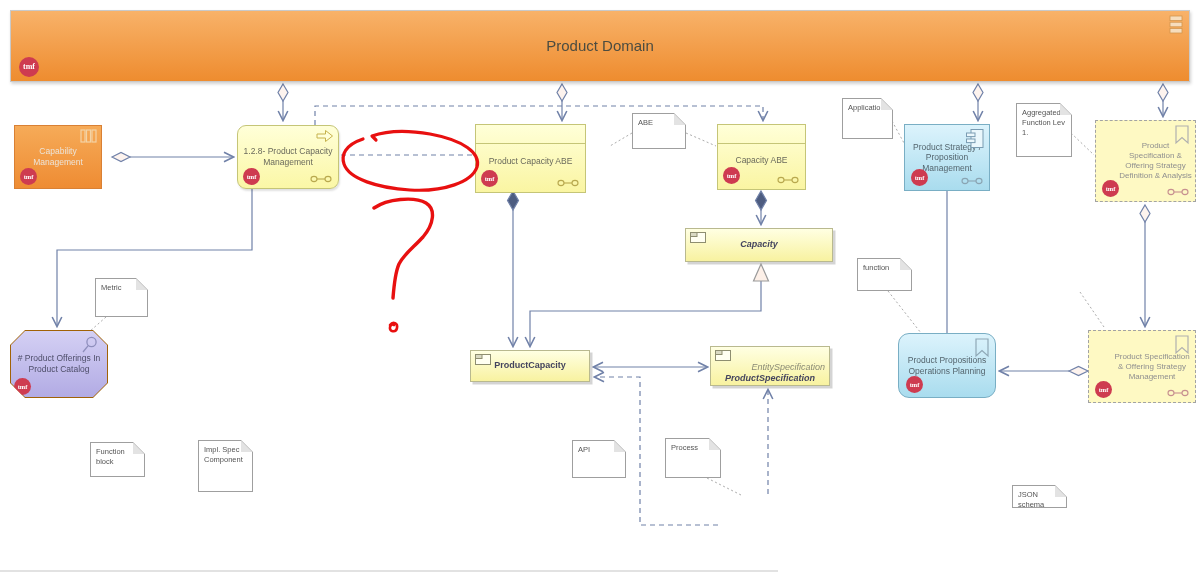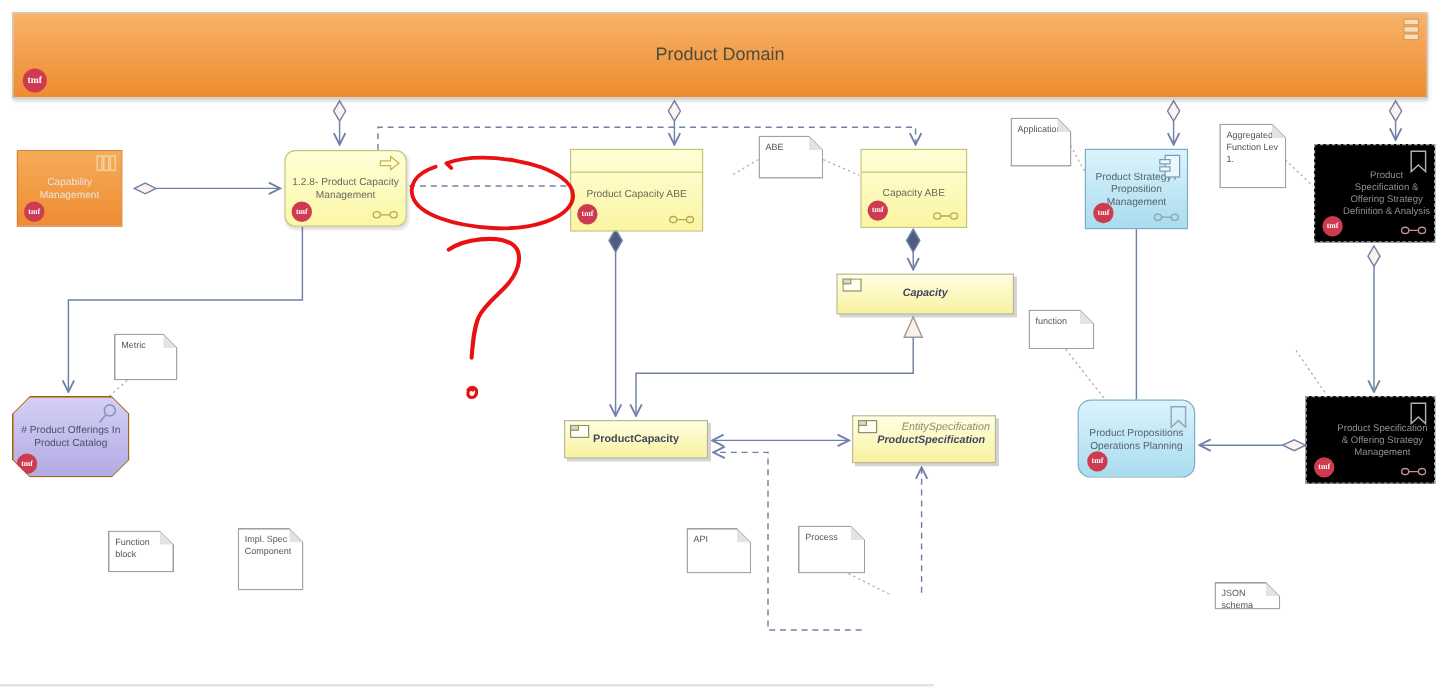--- a/index.html
+++ b/index.html
@@ -15,34 +15,34 @@
           box-shadow:1px 2px 3px rgba(0,0,0,.18);color:#4c4c40;font-size:15px;}
   
   .yround{background:linear-gradient(#ffffd8,#fbf7a6);border:1px solid #c5c577;border-radius:9px;
           box-shadow:1px 2px 2px rgba(0,0,0,.12);}
   
   .ysq{background:linear-gradient(#ffffd8,#faf5a2);border:1px solid #c5c577;}
   .hdrline{position:absolute;left:0;top:18px;width:100%;height:0;border-top:1px solid #c5c577;}
   
   .uclass{background:linear-gradient(#ffffe2,#f8f2a0);border:1px solid #b9b98f;
           box-shadow:2.5px 2.5px 0 rgba(160,160,160,.45);font-weight:bold;color:#44445e;font-size:9px;}
-  .ital{font-style:italic;margin-left:12px;}
+  .ital{font-style:italic;}
   .stereo{font-style:italic;font-weight:normal;color:#8b8b76;}
   
   .blue{background:linear-gradient(#dcf3fc,#a9dcee);border:1px solid #79aec4;color:#54656e;}
   .bround{border-radius:11px;}
   
   .octout{background:#a16207;clip-path:polygon(15px 0,calc(100% - 15px) 0,100% 15px,100% calc(100% - 15px),calc(100% - 15px) 100%,15px 100%,0 calc(100% - 15px),0 15px);}
   .octin{position:absolute;inset:1px;background:linear-gradient(#d4d0f4,#b2abe4);
          clip-path:polygon(14px 0,calc(100% - 14px) 0,100% 14px,100% calc(100% - 14px),calc(100% - 14px) 100%,14px 100%,0 calc(100% - 14px),0 14px);
          display:flex;align-items:center;justify-content:center;color:#4e4e6a;}
   
   .orange{background:linear-gradient(#f6ab58,#ee8c33);border:1px solid #d98034;color:#ece4d8;}
   
-  .dashedbox{background:#000000;border:1px dashed #a3a3a3;color:#8f8f8f;font-size:8px;padding-left:20px;}
+  .dashedbox{background:#fef9c3;border:1px dashed #a3a3a3;color:#8f8f8f;font-size:8px;padding-left:20px;}
   
   .note{position:absolute;z-index:2;background:#9f9f9f;
         clip-path:polygon(0 0,calc(100% - 12px) 0,100% 12px,100% 100%,0 100%);}
   .notein{position:absolute;inset:1px;background:#fff;
         clip-path:polygon(0 0,calc(100% - 11px) 0,100% 11px,100% 100%,0 100%);
         font-size:7.5px;color:#555;padding:4px 2px 2px 5px;box-sizing:border-box;
         word-break:break-word;line-height:1.3;}
   .fold{position:absolute;top:1px;right:1px;width:11px;height:11px;background:#e3e3e3;
         clip-path:polygon(0 0,100% 100%,0 100%);}
   
@@ -230,21 +230,21 @@
   </div>
 
   <div class="node uclass" style="left:470px;top:350px;width:120px;height:32px;">
     <div class="lbl">ProductCapacity</div>
     <svg class="cicon tl" width="17" height="12">
       <rect x="0.5" y="0.5" width="15" height="10" fill="#fffff2" stroke="#8e8e70"></rect>
       <rect x="0.5" y="0.5" width="6.5" height="4" fill="#d9d9c2" stroke="#8e8e70"></rect>
     </svg>
   </div>
 
-  <div class="node uclass" style="left:710px;top:346px;width:120px;height:40px;flex-direction:column;justify-content:flex-start;padding-top:3px;">
+  <div class="node uclass" style="left:710px;top:346px;width:120px;height:40px;flex-direction:column;justify-content:flex-start;padding-top:15px;">
     <div class="stereo" style="align-self:flex-end;padding-right:4px;">EntitySpecification</div>
     <div class="lbl ital">ProductSpecification</div>
     <svg class="cicon tl" width="17" height="12">
       <rect x="0.5" y="0.5" width="15" height="10" fill="#fffff2" stroke="#8e8e70"></rect>
       <rect x="0.5" y="0.5" width="6.5" height="4" fill="#d9d9c2" stroke="#8e8e70"></rect>
     </svg>
   </div>
 
   <div class="node blue" style="left:904px;top:124px;width:86px;height:67px;">
     <div class="lbl">Product Strategy / Proposition Management</div>

